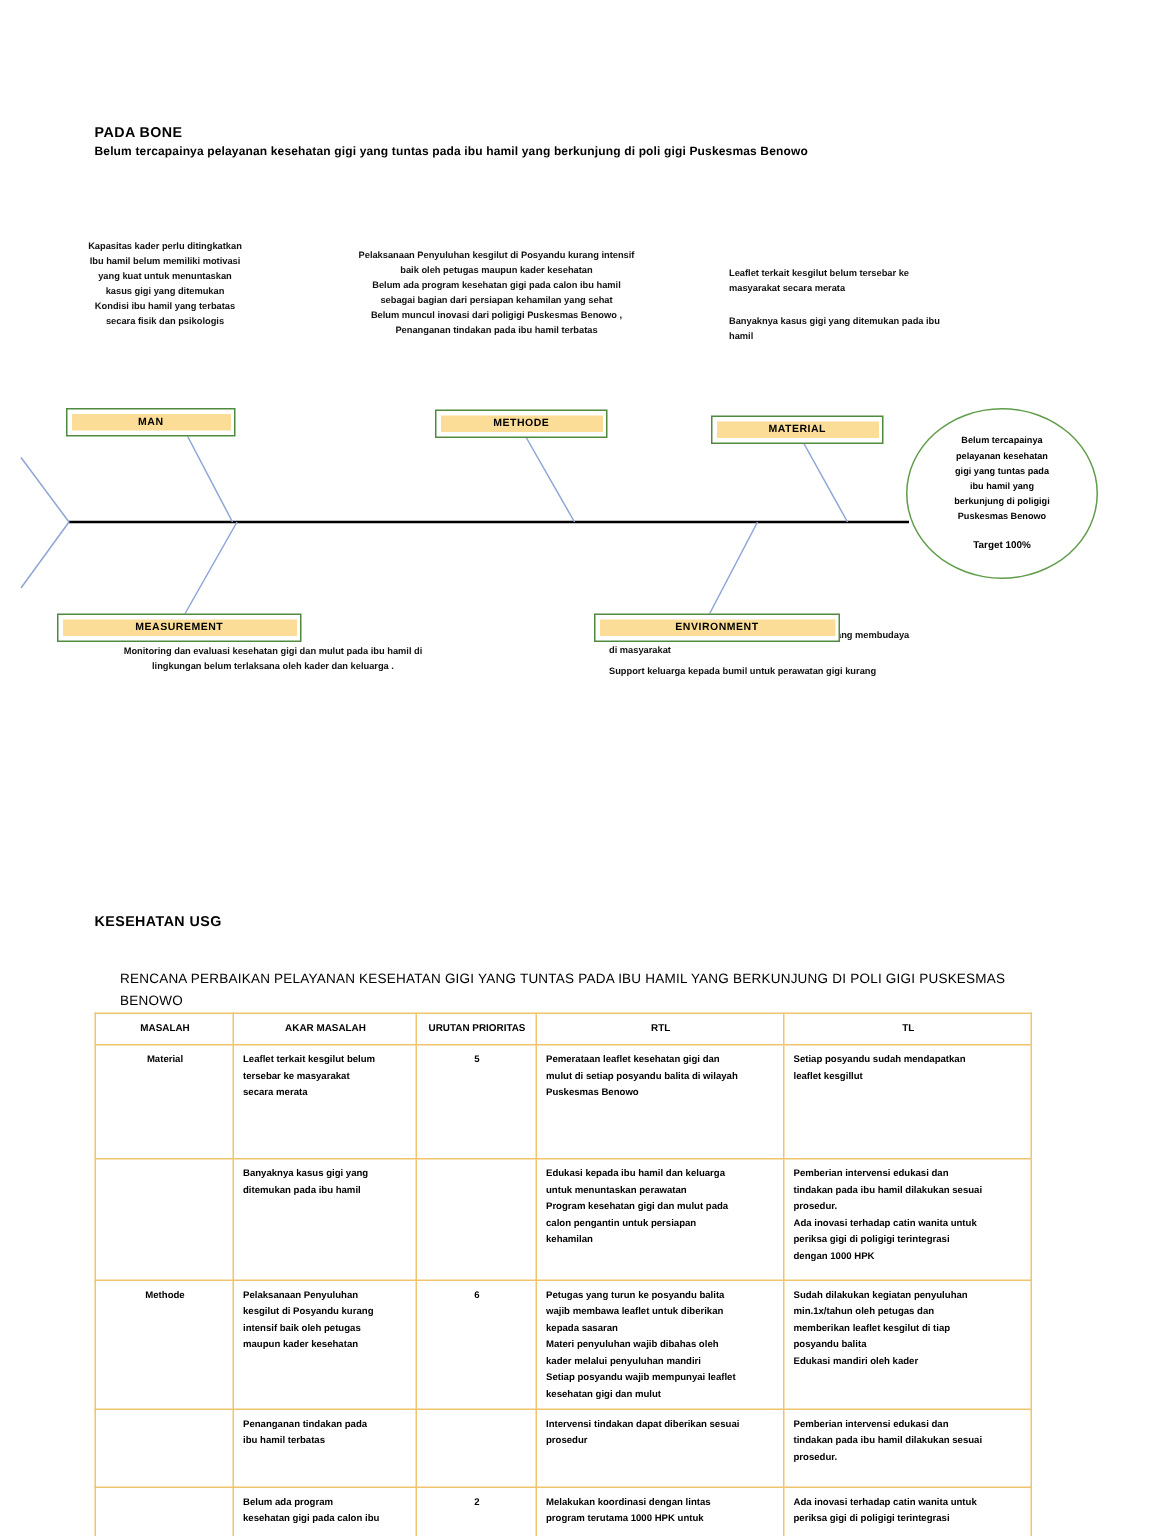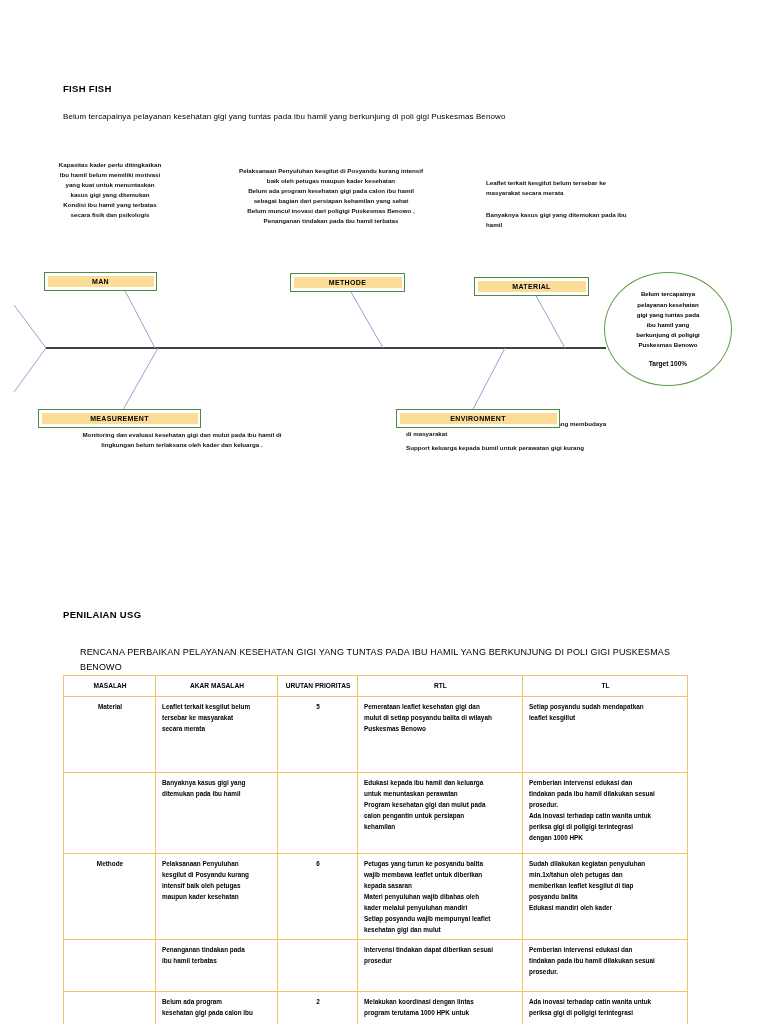--- a/index.html
+++ b/index.html
@@ -29,23 +29,23 @@
     position: absolute;
     left: 63px;
     top: 83px;
     font-size: 9.5px;
     font-weight: bold;
     letter-spacing: .3px;
   }
   .fb-subtitle {
     position: absolute;
     left: 63px;
-    top: 112px;
+    top: 96px;
     font-size: 8px;
-    font-weight: normal;
+    font-weight: bold;
     letter-spacing: .1px;
     white-space: nowrap;
   }
 
   
   .skeleton {
     position: absolute;
     left: 0;
     top: 120px;
     width: 768px;
@@ -154,21 +154,21 @@
   td.c-masalah   { text-align: center; }
   td.c-prioritas { text-align: center; }
 </style>
 </head>
 <body>
 
 <div class="page">
 
   <div>
 
-    <div class="fb-title">FISH FISH</div>
+    <div class="fb-title">PADA BONE</div>
 
     <div class="fb-subtitle">Belum tercapainya pelayanan kesehatan gigi yang tuntas pada ibu hamil yang berkunjung di poli gigi  Puskesmas Benowo</div>
 
     <svg class="skeleton" viewBox="0 0 768 380" width="768" height="380">
 
       <line x1="46" y1="228" x2="606" y2="228" stroke="#000000" stroke-width="1.6"></line>
 
       <line x1="46" y1="228" x2="14" y2="185" stroke="#8fa5d6" stroke-width="1"></line>
       <line x1="46" y1="228" x2="14" y2="272" stroke="#8fa5d6" stroke-width="1"></line>
 
@@ -213,21 +213,21 @@
     </div>
 
     <div class="effect-circle">
       <div>Belum tercapainya<br>pelayanan kesehatan<br>gigi yang tuntas pada<br>ibu hamil yang<br>berkunjung di poligigi<br>Puskesmas Benowo</div>
       <div class="target">Target 100%</div>
     </div>
   </div>
 
   <div>
 
-    <div class="usg-title">PENILAIAN USG</div>
+    <div class="usg-title">KESEHATAN USG</div>
 
     <div class="table-heading">RENCANA PERBAIKAN PELAYANAN KESEHATAN GIGI YANG TUNTAS PADA IBU HAMIL YANG BERKUNJUNG DI POLI GIGI PUSKESMAS BENOWO</div>
 
     <table class="usg">
       <colgroup>
         <col style="width:92px">
         <col style="width:122px">
         <col style="width:80px">
         <col style="width:165px">
         <col style="width:165px">

